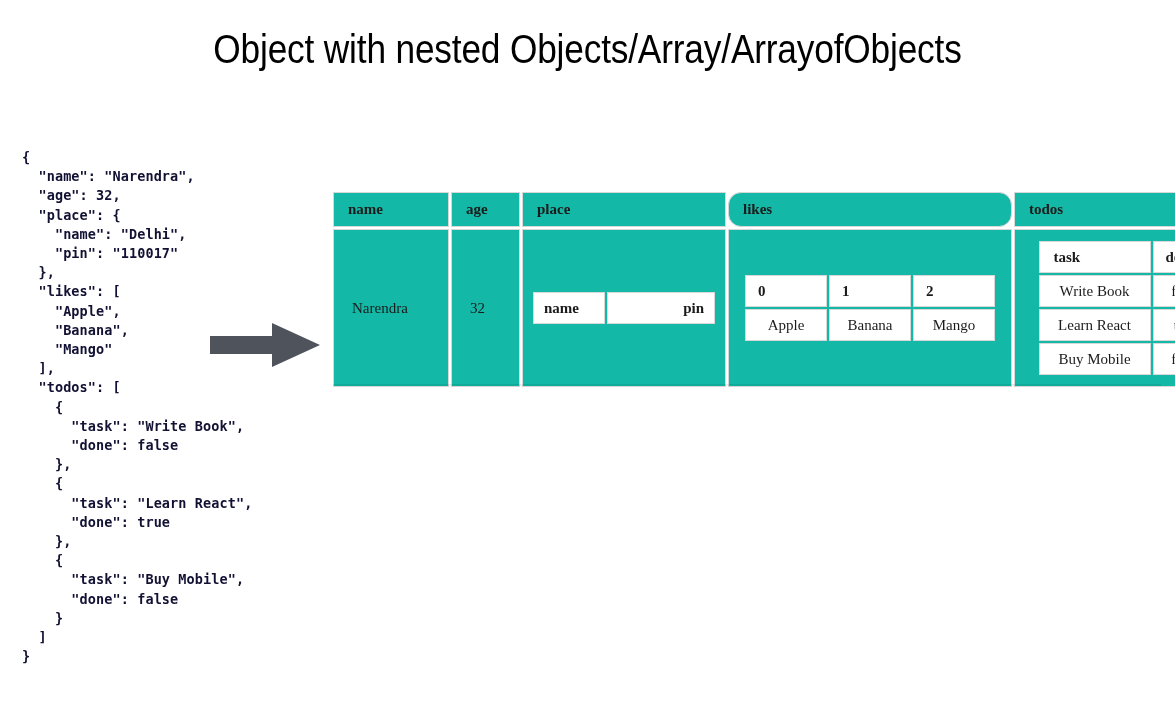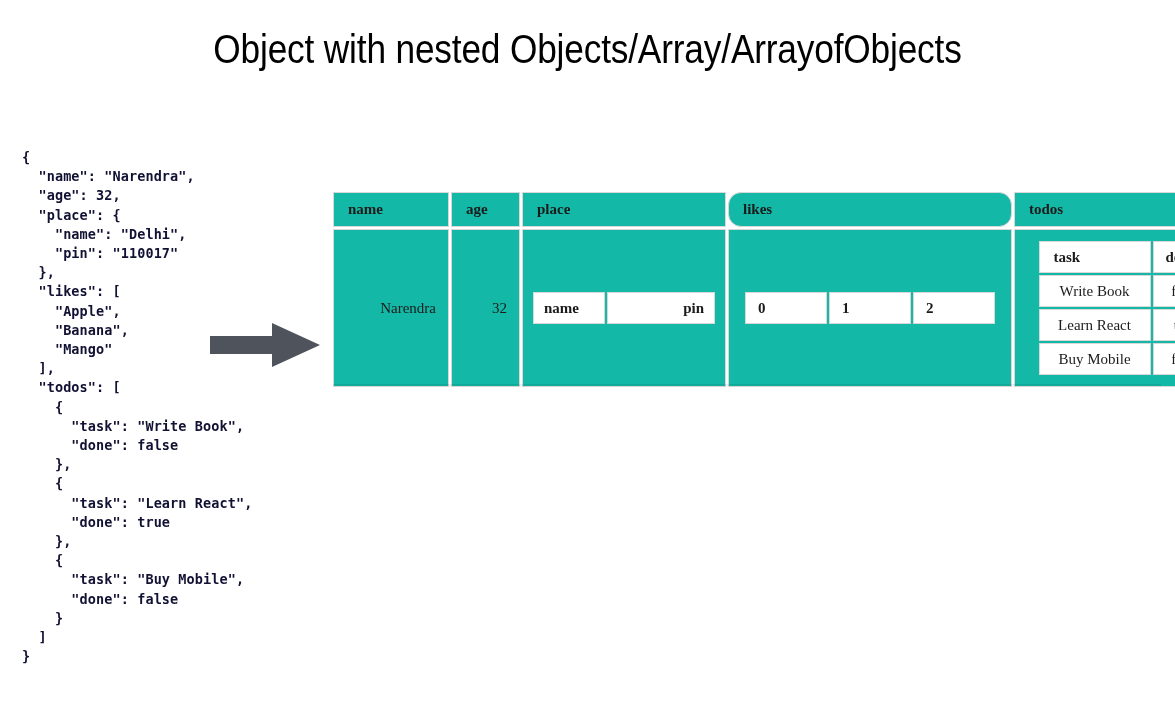--- a/index.html
+++ b/index.html
@@ -85,22 +85,22 @@
     table-layout: fixed;
   }
   #outer-table > tbody > tr > th {
     text-align: left;
     font-weight: bold;
     padding: 8px 0 8px 14px;
     height: 17px;
     font-size: 15px;
   }
   #outer-table > tbody > tr > td.leaf {
-    text-align: right;
-    padding: 4px 12px;
+    text-align: left;
+    padding: 4px 18px;
     height: 148px;
     font-size: 15px;
   }
   #outer-table > tbody > tr > td.holder {
     text-align: center;
     padding: 0;
     height: 148px;
   }
   .col-name  { width: 100px; }
   .col-age   { width: 53px; }
@@ -216,20 +216,25 @@
         </td>
 
         <td class="holder">
           <table class="inner" id="likes-inner">
             <tbody>
               <tr>
                 <th>0</th>
                 <th>1</th>
                 <th>2</th>
               </tr>
+              <tr>
+                <td>Apple</td>
+                <td>Banana</td>
+                <td>Mango</td>
+              </tr>
             </tbody>
           </table>
         </td>
 
         <td class="holder">
           <table class="inner" id="todos-inner">
             <tbody>
               <tr>
                 <th class="th-task">task</th>
                 <th class="th-done">done</th>

